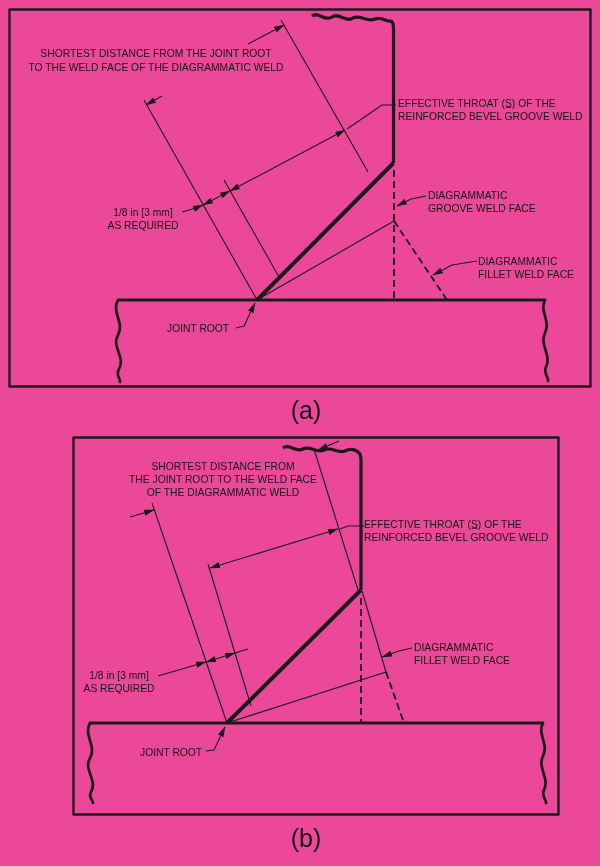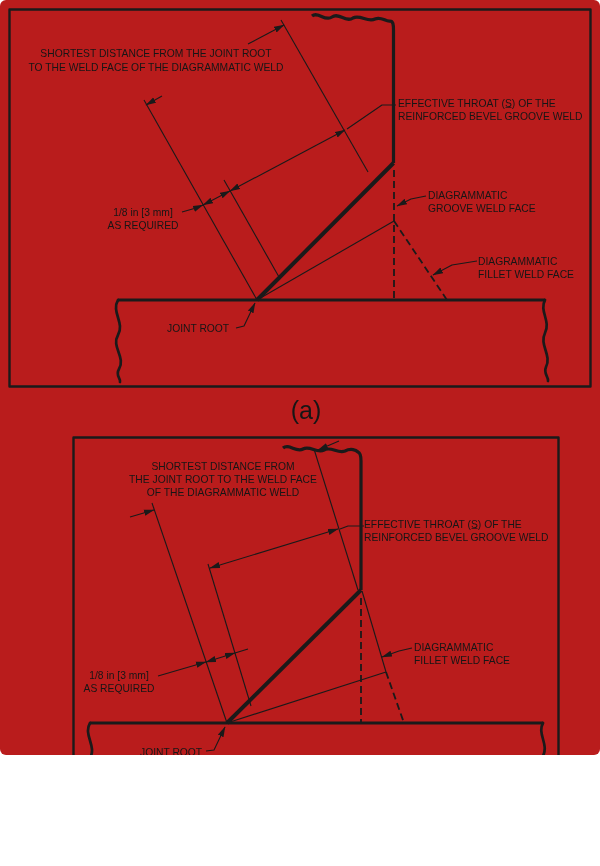--- a/index.html
+++ b/index.html
@@ -1,16 +1,16 @@
 <!DOCTYPE html>
 <html><head>
 <meta charset="utf-8">
 <style>
   html,body{margin:0;padding:0;background:#ffffff;}
-  #stage{position:relative;width:600px;height:755px;background:#b91c1c;overflow:hidden;border-radius:6px;}
+  #stage{position:relative;width:600px;height:866px;background:#ec4899;overflow:hidden;}
   svg{display:block;}
   svg text{fill:#161616;font-family:"Liberation Sans",sans-serif;}
   .lbl{font-size:10.3px;letter-spacing:0px;}
   .mid{text-anchor:middle;}
   .cap{font-size:25px;}
   .ink{stroke:#1a1a1a;fill:none;stroke-linecap:butt;stroke-linejoin:round;}
   .w-border{stroke-width:2.4;}
   .w-thick{stroke-width:3.2;}
   .w-bead{stroke-width:4;}
   .w-break{stroke-width:2.7;stroke-linecap:round;}

